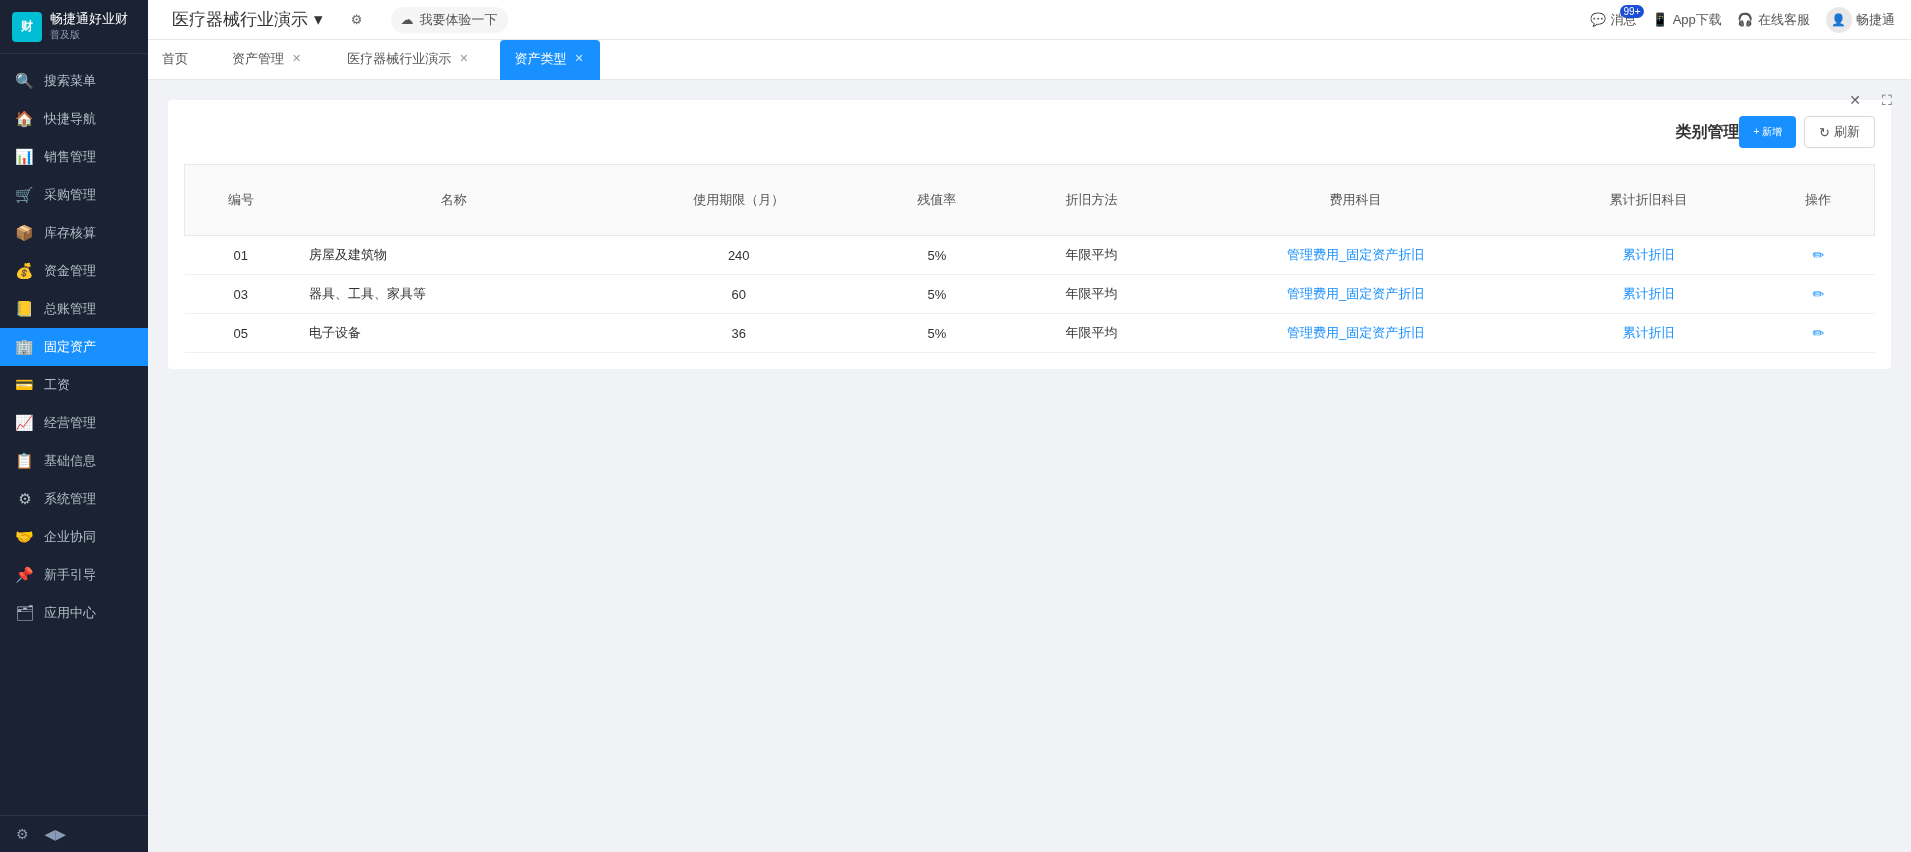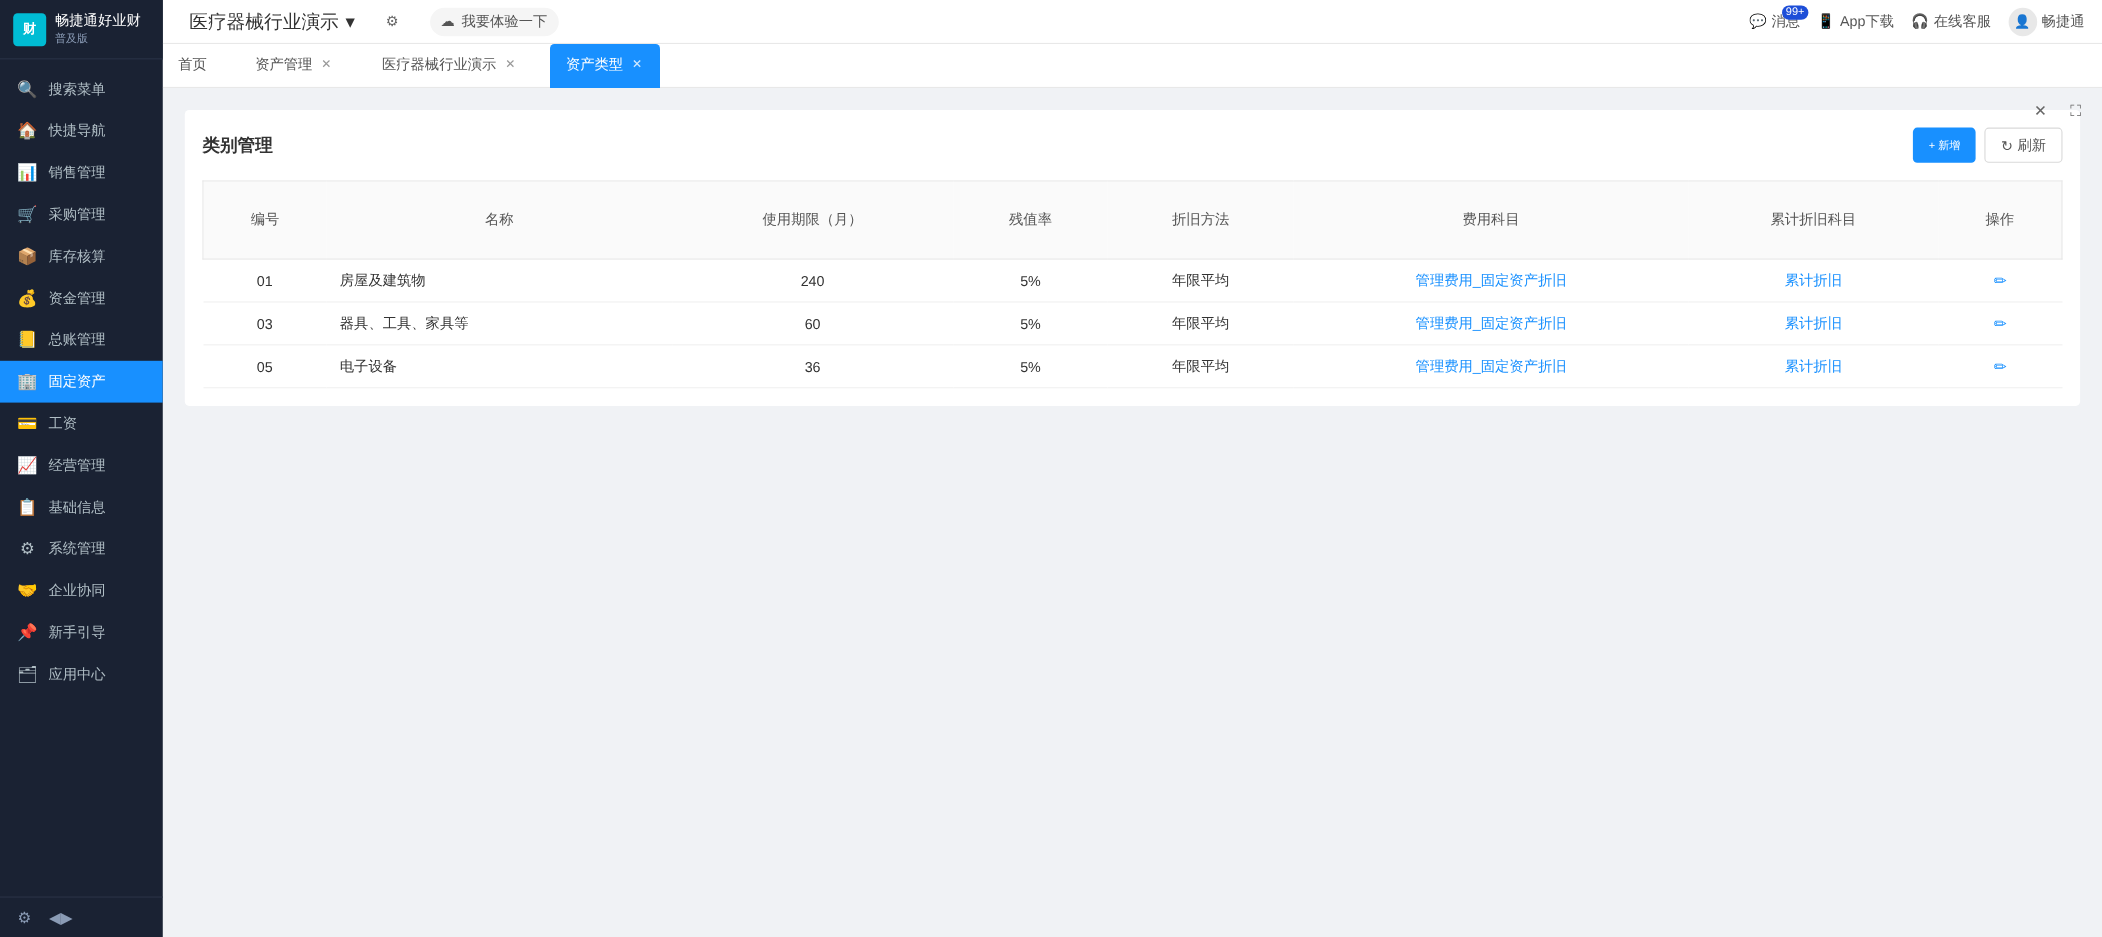--- a/index.html
+++ b/index.html
@@ -241,21 +241,21 @@
 
     
     .panel {
       background: white;
       border-radius: 4px;
       padding: 16px;
     }
     .panel-header {
       display: flex;
       align-items: center;
-      justify-content: space-between;
+      justify-content: flex-end;
       margin-bottom: 16px;
     }
     .panel-title {
       font-size: 16px;
       font-weight: bold;
       color: #333;
     }
     .panel-actions {
       display: flex;
       gap: 8px;

